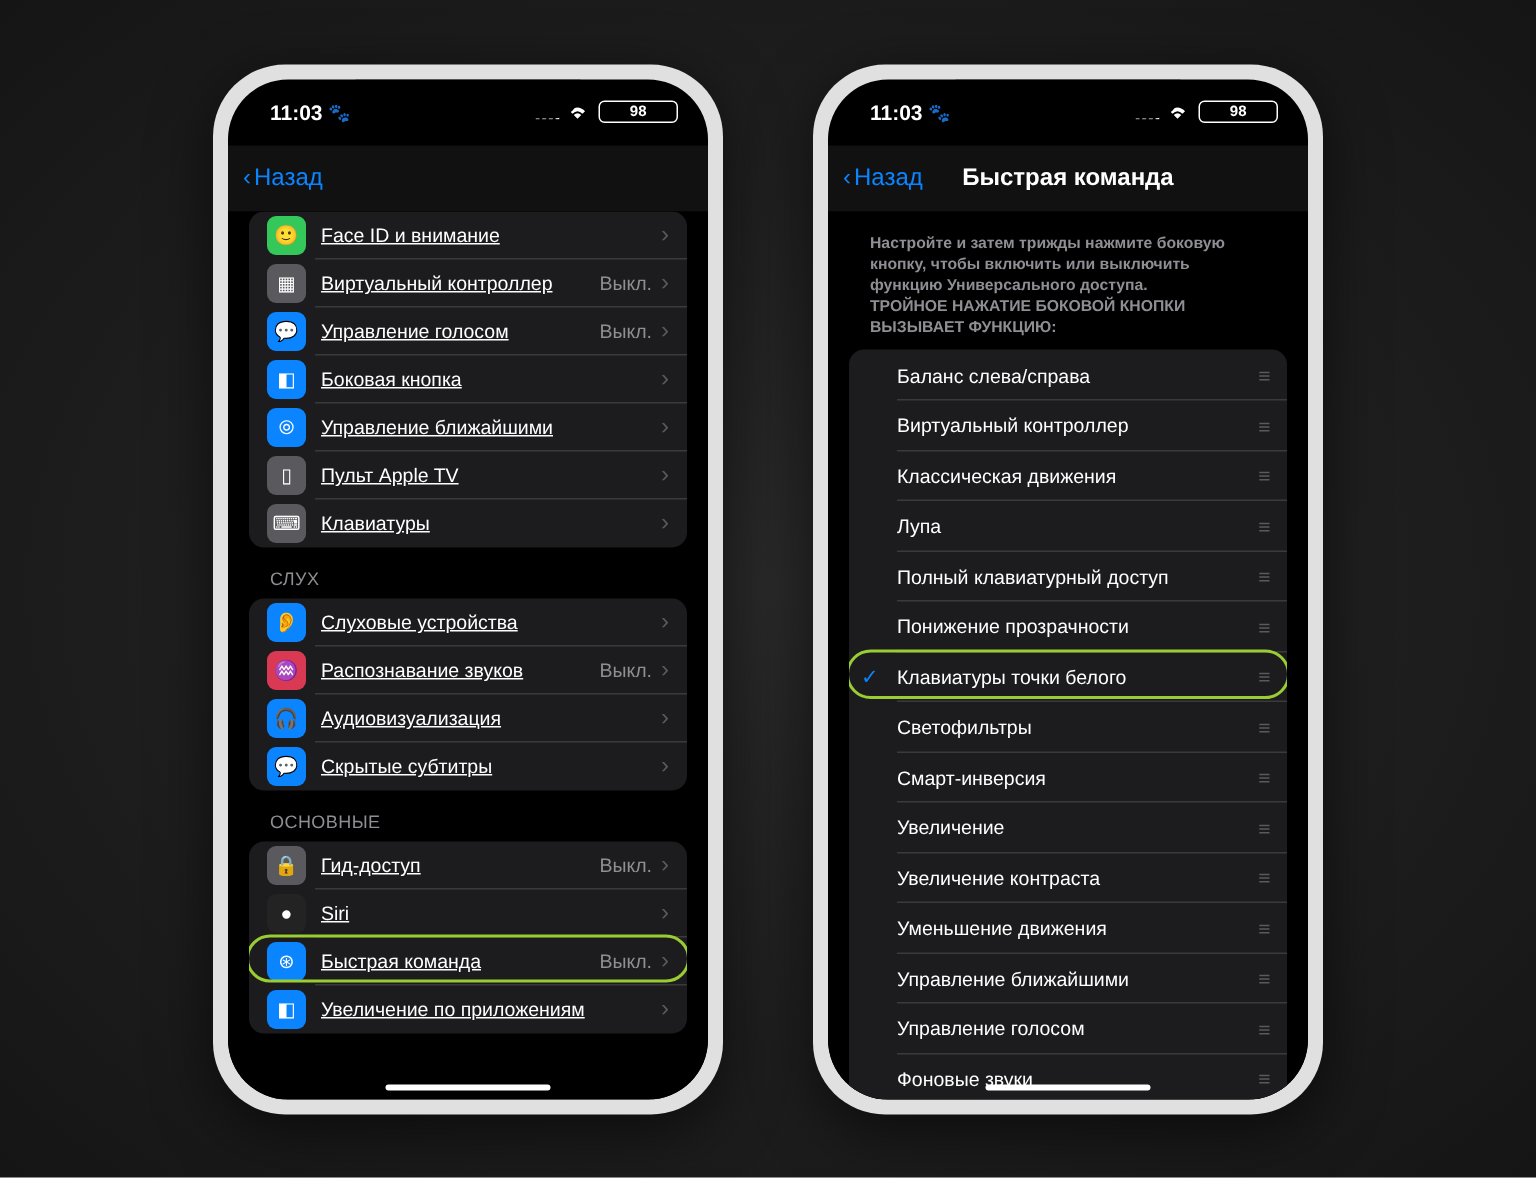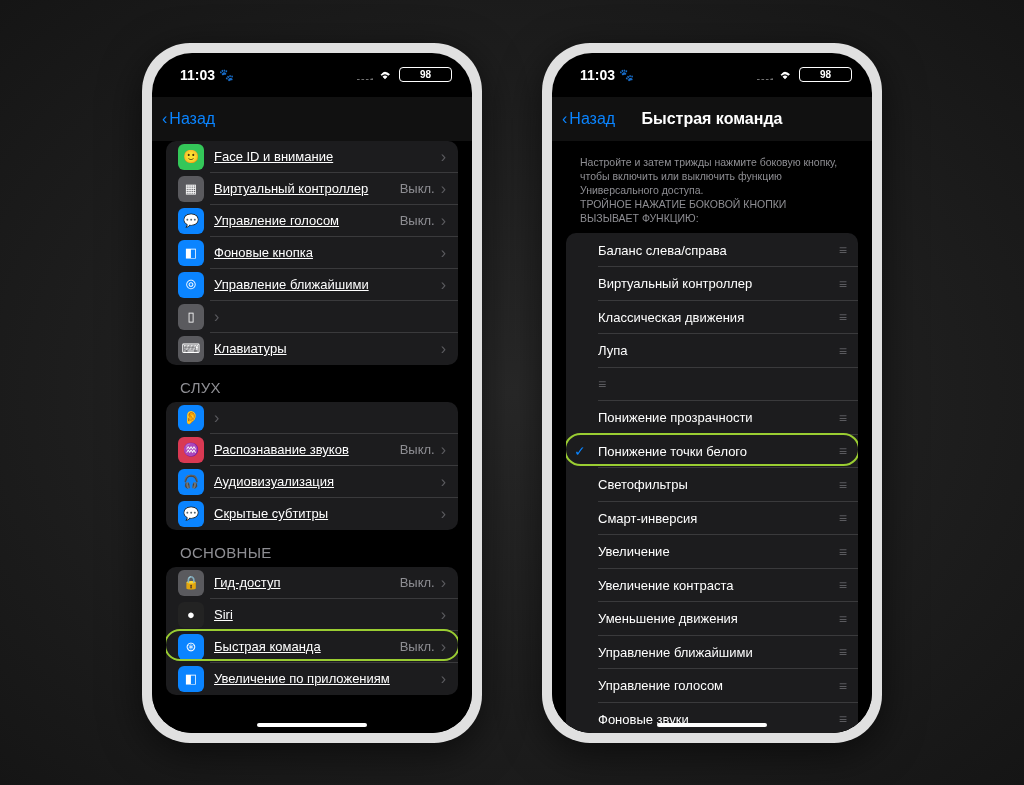--- a/index.html
+++ b/index.html
@@ -93,21 +93,21 @@
     font-weight: 600;
   }
   .content {
     height: calc(100% - 88px);
     overflow: hidden;
     background: #000;
     padding: 0 14px;
   }
   .section-header {
     color: #8e8e93;
-    font-size: 15px;
+    font-size: 12px;
     text-transform: uppercase;
     padding: 14px 14px 6px;
     letter-spacing: 0.3px;
   }
   .list {
     background: #1c1c1e;
     border-radius: 10px;
     overflow: hidden;
   }
   .row {
@@ -263,42 +263,44 @@
             <div class="chevron">›</div>
           </div>
           <div class="row">
             <div class="row-icon" style="background: rgb(10, 132, 255);">💬</div>
             <div class="row-label">Управление голосом</div>
             <div class="row-value">Выкл.</div>
             <div class="chevron">›</div>
           </div>
           <div class="row">
             <div class="row-icon" style="background: rgb(10, 132, 255);">◧</div>
-            <div class="row-label">Фоновые кнопка</div>
+            <div class="row-label">Боковая кнопка</div>
             <div class="chevron">›</div>
           </div>
           <div class="row">
             <div class="row-icon" style="background: rgb(10, 132, 255);">⦾</div>
             <div class="row-label">Управление ближайшими</div>
             <div class="chevron">›</div>
           </div>
           <div class="row">
             <div class="row-icon" style="background: rgb(90, 90, 94);">▯</div>
+            <div class="row-label">Пульт Apple TV</div>
             <div class="chevron">›</div>
           </div>
           <div class="row">
             <div class="row-icon" style="background: rgb(90, 90, 94);">⌨</div>
             <div class="row-label">Клавиатуры</div>
             <div class="chevron">›</div>
           </div>
         </div>
       <div class="section-header">СЛУХ</div>
       <div class="list" id="left-g2">
           <div class="row">
             <div class="row-icon" style="background: rgb(10, 132, 255);">👂</div>
+            <div class="row-label">Слуховые устройства</div>
             <div class="chevron">›</div>
           </div>
           <div class="row">
             <div class="row-icon" style="background: rgb(217, 57, 83);">♒</div>
             <div class="row-label">Распознавание звуков</div>
             <div class="row-value">Выкл.</div>
             <div class="chevron">›</div>
           </div>
           <div class="row">
             <div class="row-icon" style="background: rgb(10, 132, 255);">🎧</div>
@@ -368,49 +370,50 @@
       </div>
     </div>
     <div class="nav-bar">
       <div class="back-btn">
         <span>‹</span>
         <span>Назад</span>
       </div>
       <div class="nav-title">Быстрая команда</div>
     </div>
     <div class="content" style="position:relative;">
-      <div class="desc-text" id="right-desc" style="white-space: pre-line;">Настройте и затем трижды нажмите боковую кнопку, чтобы включить или выключить функцию Универсального доступа.
+      <div class="desc-text" id="right-desc" style="white-space: pre-line; font-weight: bold;">Настройте и затем трижды нажмите боковую кнопку, чтобы включить или выключить функцию Универсального доступа.
 ТРОЙНОЕ НАЖАТИЕ БОКОВОЙ КНОПКИ ВЫЗЫВАЕТ ФУНКЦИЮ:</div>
       <div class="list" id="right-list" style="position:relative;">
           <div class="shortcut-row">
             <div class="shortcut-label">Баланс слева/справа</div>
             <div class="drag">≡</div>
           </div>
           <div class="shortcut-row">
             <div class="shortcut-label">Виртуальный контроллер</div>
             <div class="drag">≡</div>
           </div>
           <div class="shortcut-row">
             <div class="shortcut-label">Классическая движения</div>
             <div class="drag">≡</div>
           </div>
           <div class="shortcut-row">
             <div class="shortcut-label">Лупа</div>
             <div class="drag">≡</div>
           </div>
           <div class="shortcut-row">
+            <div class="shortcut-label">Полный клавиатурный доступ</div>
             <div class="drag">≡</div>
           </div>
           <div class="shortcut-row">
             <div class="shortcut-label">Понижение прозрачности</div>
             <div class="drag">≡</div>
           </div>
           <div class="shortcut-row">
             <div class="check">✓</div>
-            <div class="shortcut-label">Понижение точки белого</div>
+            <div class="shortcut-label">Клавиатуры точки белого</div>
             <div class="drag">≡</div>
           </div>
           <div class="highlight-ring" style="left: -2px; right: -2px; top: 200px; height: 33px;"></div>
           <div class="shortcut-row">
             <div class="shortcut-label">Светофильтры</div>
             <div class="drag">≡</div>
           </div>
           <div class="shortcut-row">
             <div class="shortcut-label">Смарт-инверсия</div>
             <div class="drag">≡</div>

